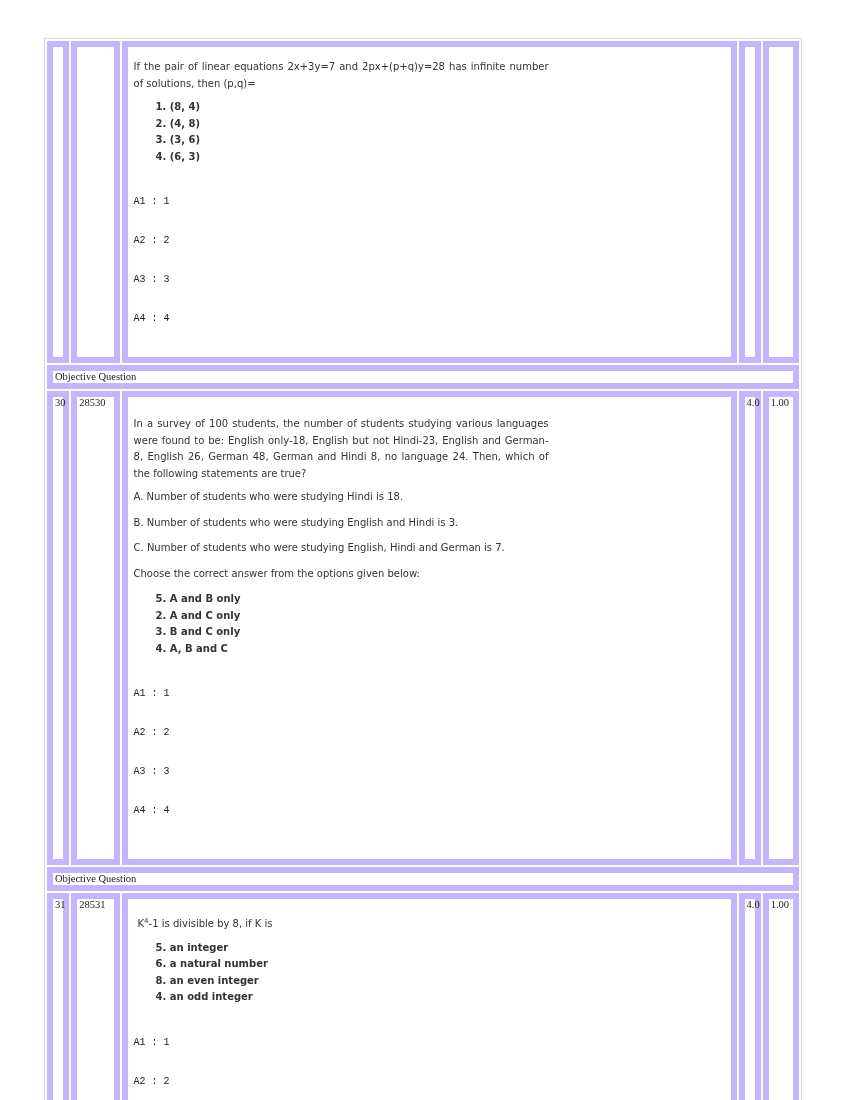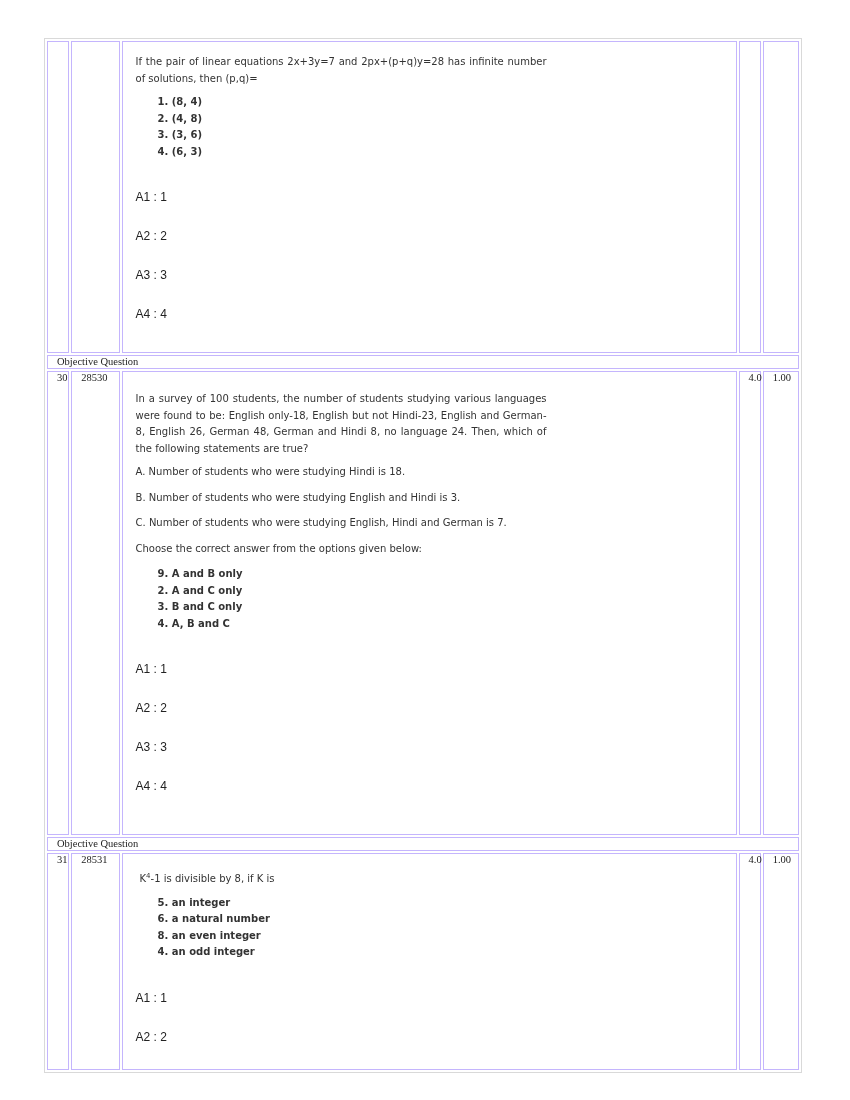--- a/index.html
+++ b/index.html
@@ -9,23 +9,23 @@
       font-family: "DejaVu Sans", sans-serif;
     }
     table.qtable {
       border-collapse: separate;
       border-spacing: 2px;
       width: 758px;
       border: 1px solid #d9d9d9;
       table-layout: fixed;
     }
     table.qtable td {
-      border: 1px solid #c4b5fd;
+      border: 6px solid #c4b5fd;
       vertical-align: top;
-      padding: 0 9px;
+      padding: 0 2px;
       font-family: "Liberation Serif", serif;
       font-size: 10.5px;
       color: #222;
     }
     col.c-no { width: 22px; }
     col.c-id { width: 48px; }
     col.c-body { width: 610px; }
     col.c-marks { width: 22px; }
     col.c-neg { width: 36px; }
 
@@ -45,22 +45,22 @@
     .qtext { text-align: justify; margin: 0 0 7px 0; }
     .stmt { margin: 0 0 9px 0; }
     ol.opts {
       margin: 0 0 0 0; padding-left: 22px;
       list-style: none;
       font-weight: bold;
     }
     ol.opts li { line-height: 16.5px; }
     .answers { padding-top: 30px; }
     .ans {
-      font-family: Liberation Sans, sans-serif;
-      font-size: 12px;
+      font-family: Liberation Mono, monospace;
+      font-size: 10px;
       color: #222;
       height: 39px;
       line-height: 14px;
     }
     .num-cell { font-size: 10.5px; }
     sup { font-size: 7px; }
   </style>
 </head>
 <body>
 
@@ -107,21 +107,21 @@
       <td class="num-cell">30</td>
       <td class="num-cell">28530</td>
       <td style="height:462px;">
         <div class="qbody" style="padding-top:19px;">
           <p class="qtext">In a survey of 100 students, the number of students studying various languages were found to be: English only-18, English but not Hindi-23, English and German-8, English 26, German 48, German and Hindi 8, no language 24. Then, which of the following statements are true?</p>
           <p class="stmt">A. Number of students who were studying Hindi is 18.</p>
           <p class="stmt">B. Number of students who were studying English and Hindi is 3.</p>
           <p class="stmt">C. Number of students who were studying English, Hindi and German is 7.</p>
           <p class="stmt">Choose the correct answer from the options given below:</p>
           <ol class="opts">
-            <li>9. A and B only</li>
+            <li>5. A and B only</li>
             <li>2. A and C only</li>
             <li>3. B and C only</li>
             <li>4. A, B and C</li>
           </ol>
           <div class="answers">
             <div class="ans">A1 : 1</div>
             <div class="ans">A2 : 2</div>
             <div class="ans">A3 : 3</div>
             <div class="ans" style="height:22px;">A4 : 4</div>
           </div>

